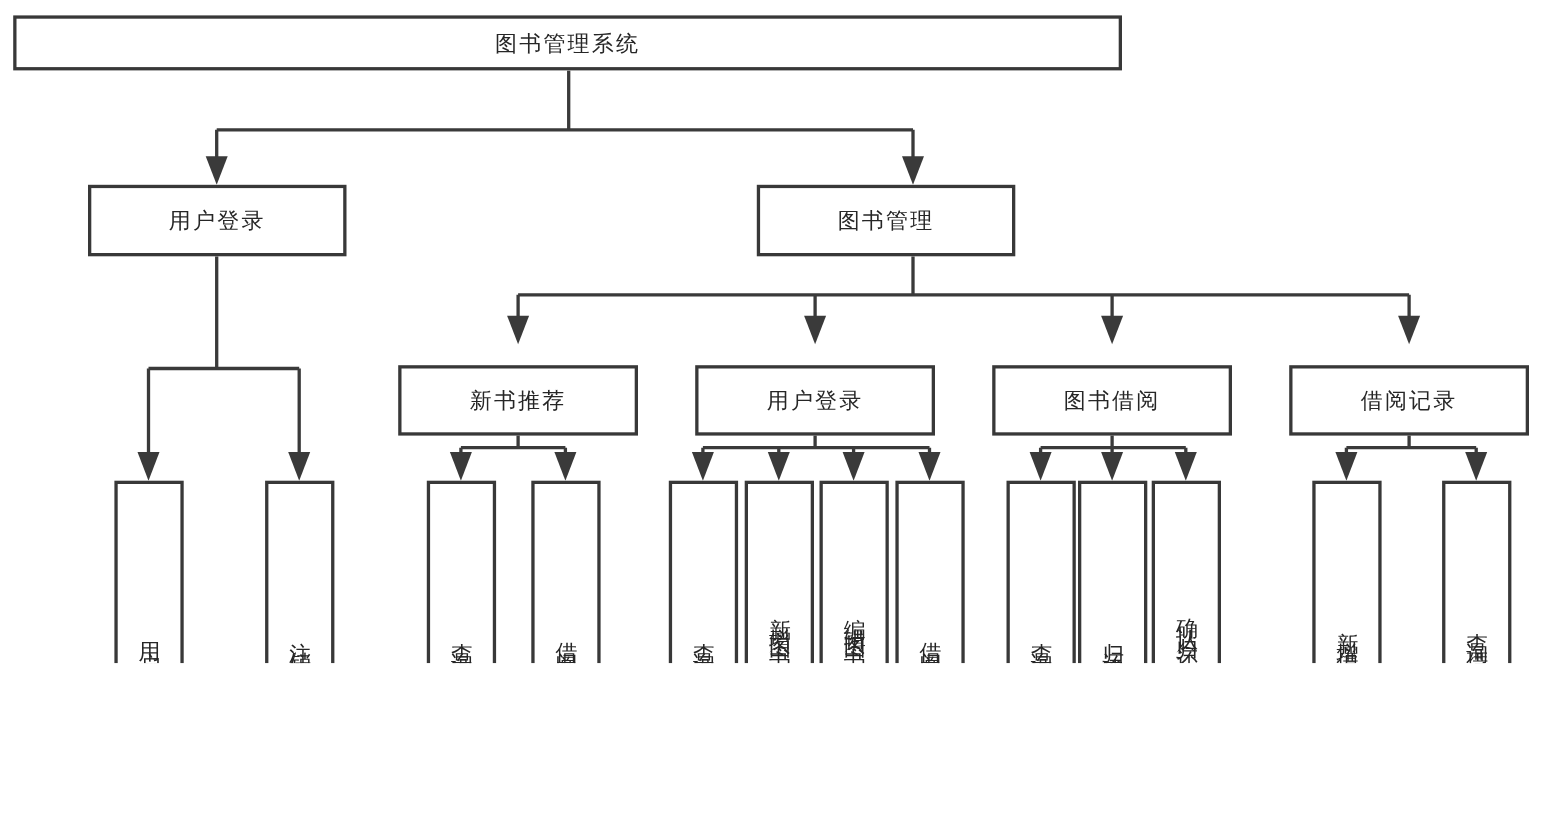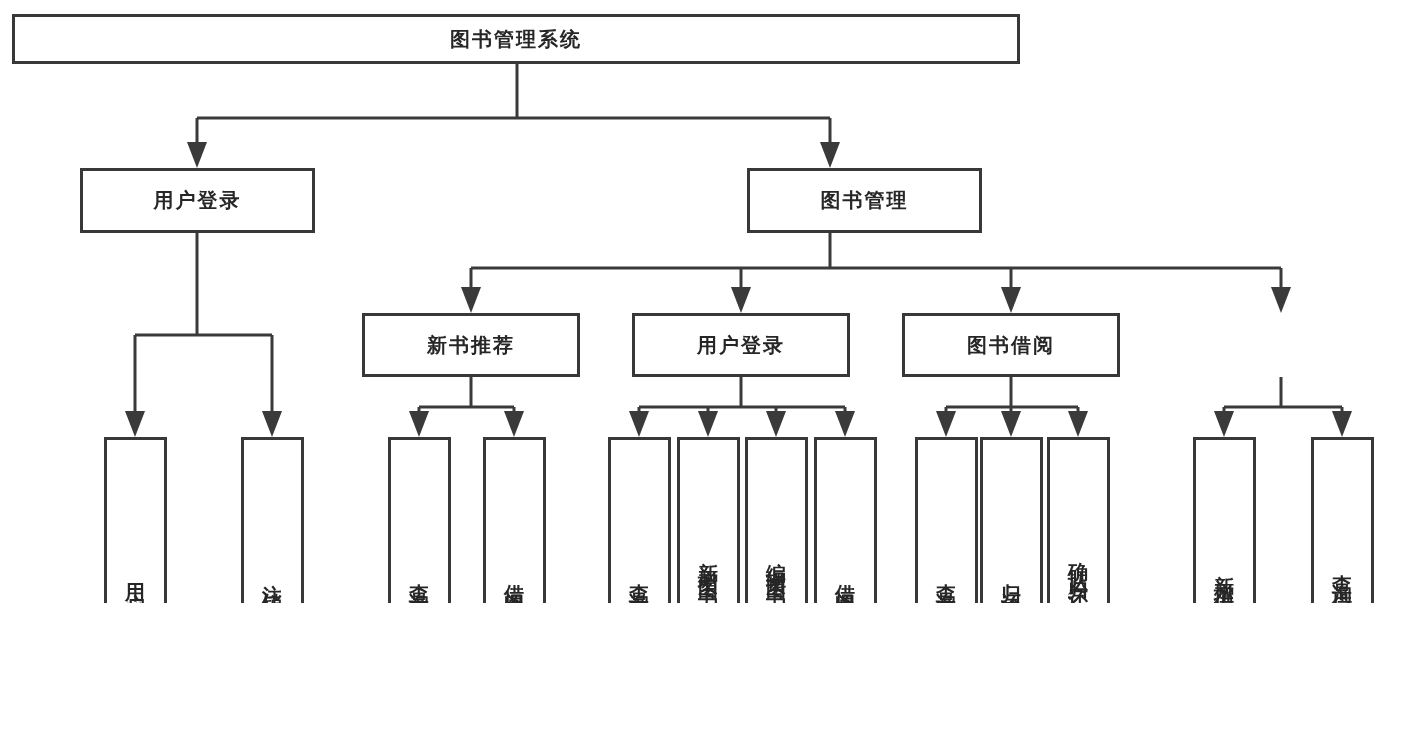--- a/index.html
+++ b/index.html
@@ -3,21 +3,20 @@
 <meta charset="utf-8">
 <style>
   html, body { margin: 0; padding: 0; background: #ffffff; }
   #stage {
     position: relative;
     width: 1405px;
     height: 603px;
     background: #ffffff;
     font-family: "Liberation Sans", "DejaVu Sans", sans-serif;
     overflow: hidden;
-    font-weight: bold;
   }
   #wires {
     position: absolute;
     left: 0; top: 0;
     width: 1405px; height: 747px;
     z-index: 0;
   }
   .box {
     position: absolute;
     box-sizing: border-box;
@@ -29,21 +28,21 @@
     color: #262626;
     z-index: 1;
   }
   .hlabel {
     font-size: 20px;
     letter-spacing: 2px;
     white-space: nowrap;
   }
   .root-box  { left: 12px;  top: 14px;  width: 1008px; height: 50px; }
   .l2-box    { top: 168px; width: 235px; height: 65px; }
-  .l3-box    { top: 313px; width: 218px; height: 64px; }
+  .l3-box    { top: 332px; width: 218px; height: 64px; }
   .leaf      { top: 437px; width: 63px;  height: 298px; }
   .leaf .vlabel {
     writing-mode: vertical-rl;
     text-orientation: mixed;
     font-size: 20px;
     letter-spacing: 9px;
     line-height: 1;
   }
   .watermark {
     position: absolute;
@@ -100,32 +99,35 @@
     <polygon points="1332,411 1352,411 1342,437"></polygon>
   </svg>
 
   <div class="box root-box">
     <span class="hlabel">图书管理系统</span>
   </div>
 
   <div class="box l2-box" style="left:80px;">
     <span class="hlabel">用户登录</span>
   </div>
-  <div class="box l2-box" style="left:747px;text-align:right;">
+  <div class="box l2-box" style="left:688px;text-align:right;">
     <span class="hlabel">图书管理</span>
   </div>
 
   <div class="box l3-box" style="left:362px;">
     <span class="hlabel">新书推荐</span>
   </div>
   <div class="box l3-box" style="left:632px;">
     <span class="hlabel">用户登录</span>
   </div>
   <div class="box l3-box" style="left:902px;">
     <span class="hlabel">图书借阅</span>
+  </div>
+  <div class="box l3-box" style="left:1172px;">
+    <span class="hlabel">借阅记录</span>
   </div>
 
   <div class="box leaf" style="left:104px;">
     <span class="vlabel">用户登录</span>
   </div>
   <div class="box leaf" style="left:241px;">
     <span class="vlabel">注销登录</span>
   </div>
 
   <div class="box leaf" style="left:388px;">

